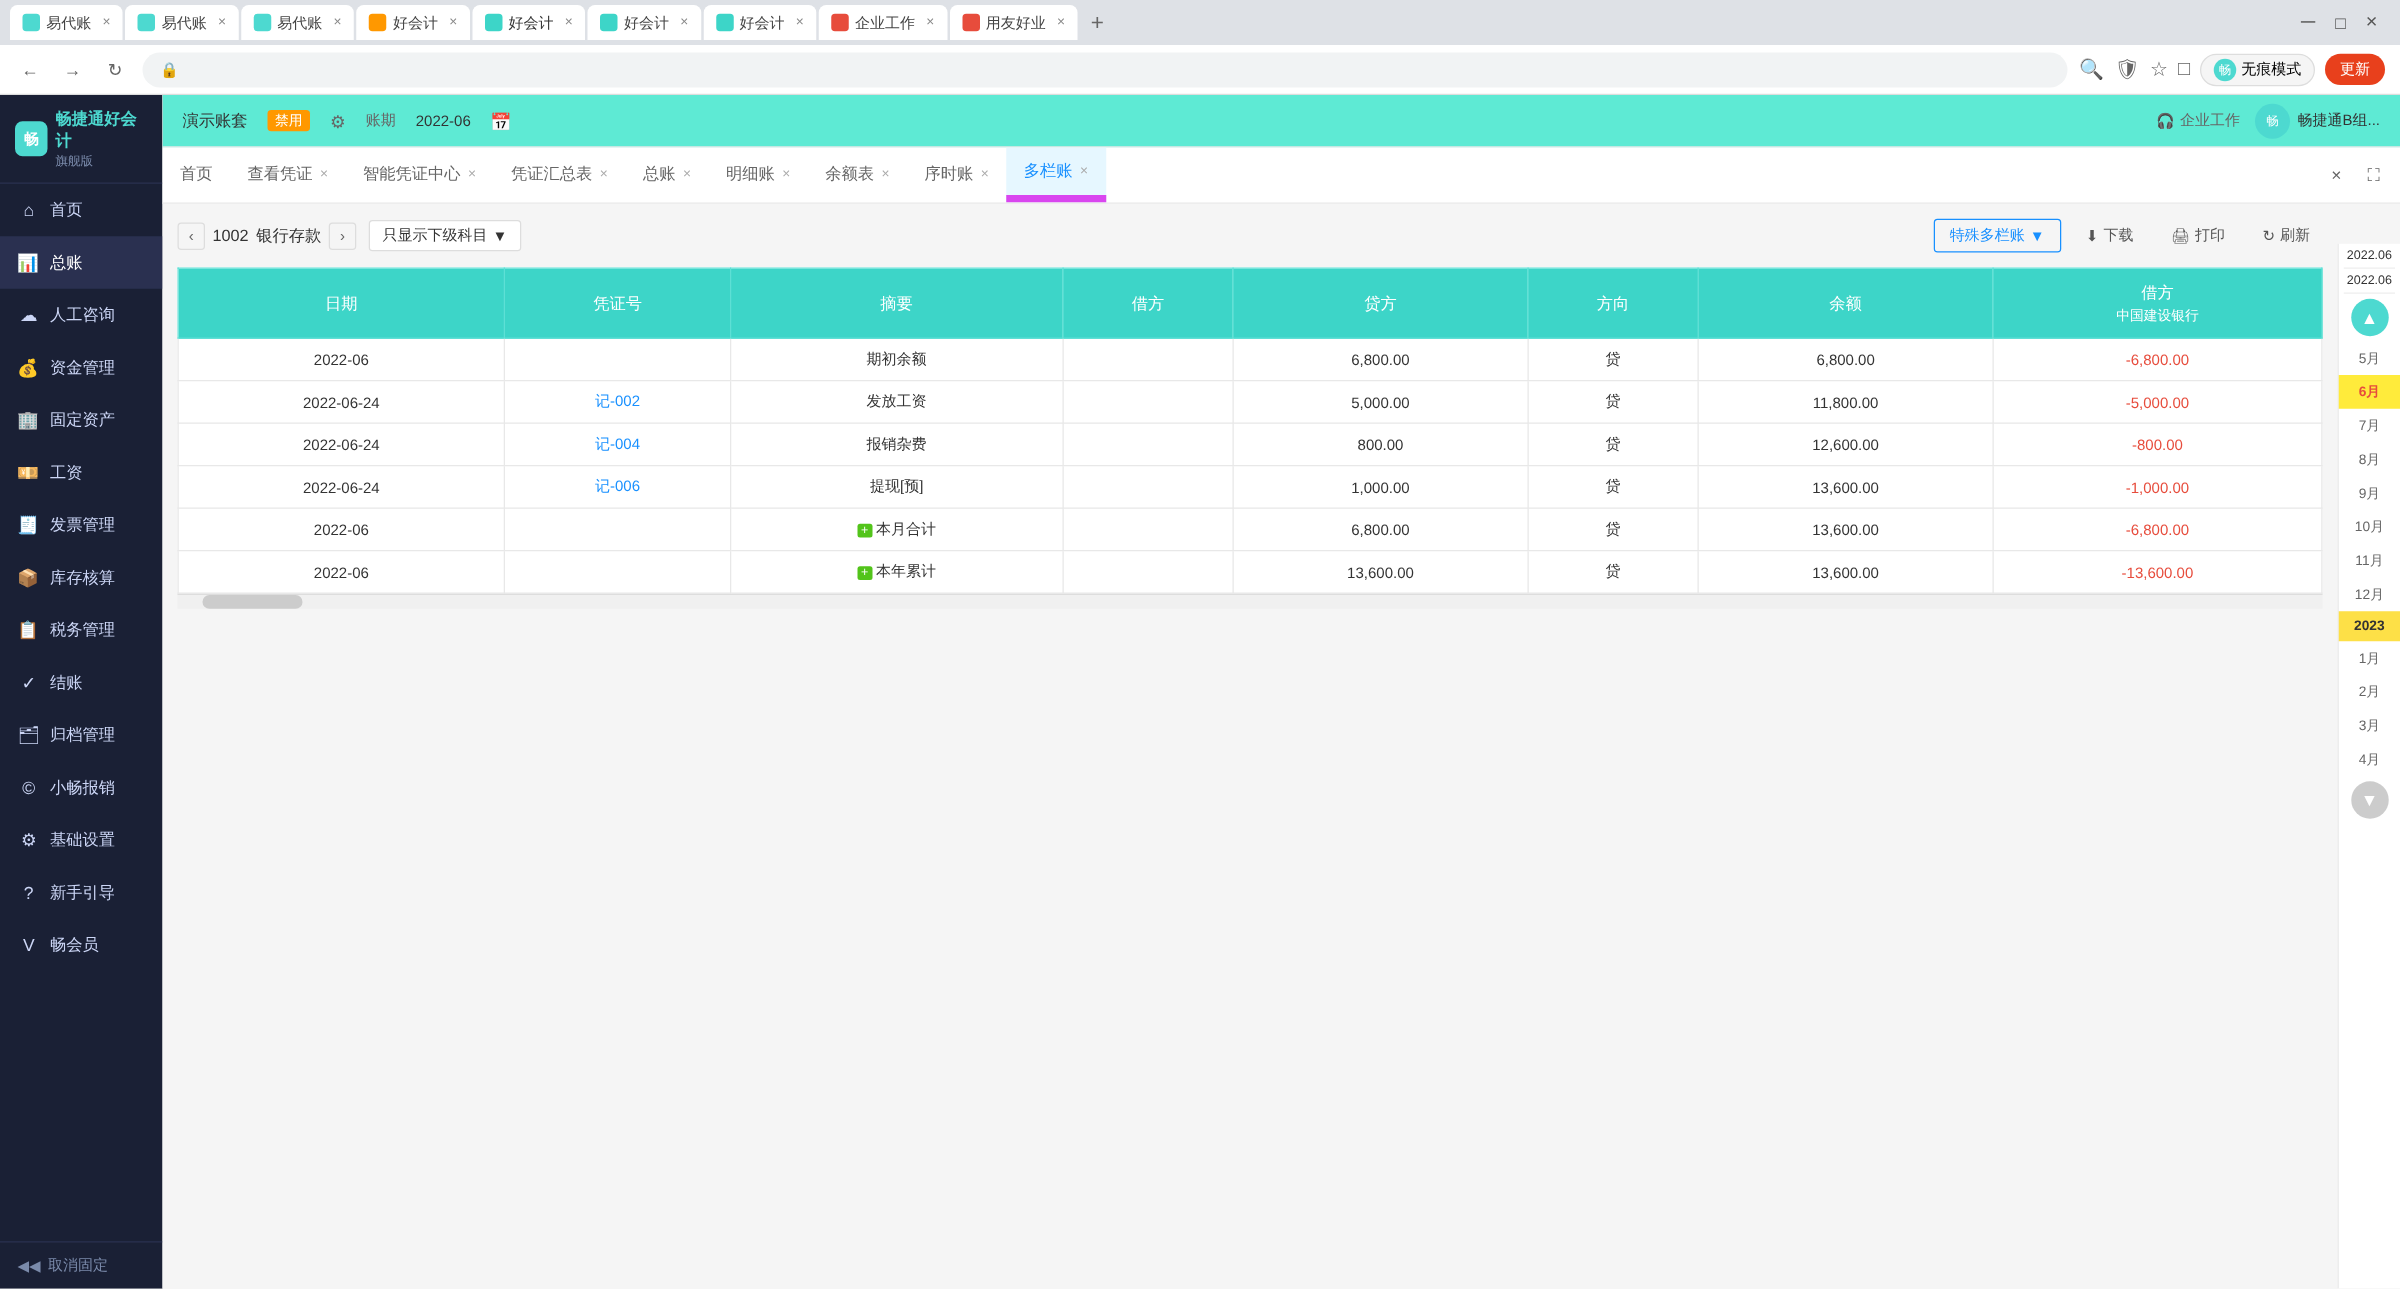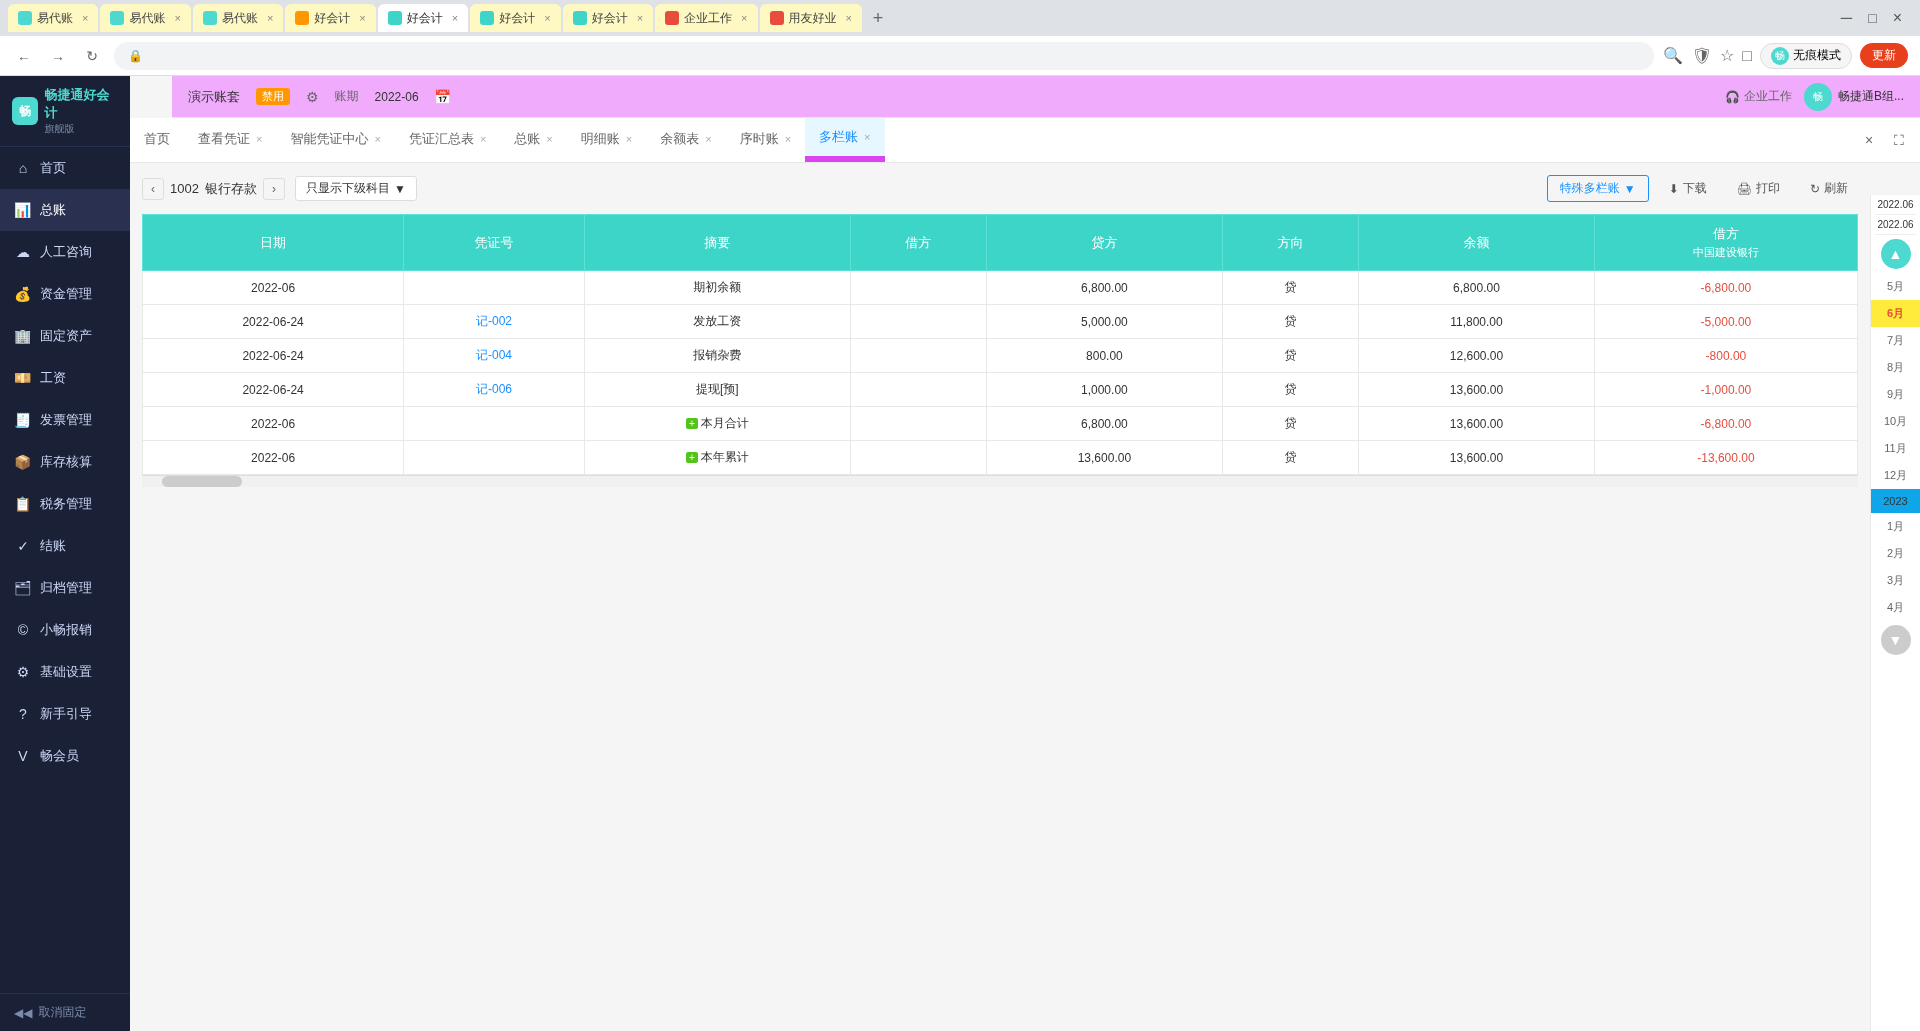--- a/index.html
+++ b/index.html
@@ -1,20 +1,20 @@
 <!DOCTYPE html>
 <html><head>
   <meta charset="utf-8">
   <style>
     * { box-sizing: border-box; margin: 0; padding: 0; }
     body { font-family: "Microsoft YaHei", "PingFang SC", sans-serif; font-size: 13px; background: #f5f5f5; overflow: hidden; height: 1031px; width: 1920px; }
 
     
     .browser-chrome { background: #dee1e6; height: 36px; display: flex; align-items: center; padding: 0 8px; gap: 2px; }
-    .tab { display: flex; align-items: center; height: 28px; padding: 0 10px; border-radius: 6px 6px 0 0; font-size: 12px; gap: 5px; cursor: pointer; background: #fef9c3; color: #444; white-space: nowrap; }
+    .tab { display: flex; align-items: center; height: 28px; padding: 0 10px; border-radius: 6px 6px 0 0; font-size: 12px; gap: 5px; cursor: pointer; background: #ffffff; color: #444; white-space: nowrap; }
     .tab.active { background: #fff; color: #333; }
     .tab .tab-close { font-size: 11px; color: #888; margin-left: 4px; cursor: pointer; }
     .tab-new { width: 28px; height: 28px; display: flex; align-items: center; justify-content: center; font-size: 18px; color: #666; cursor: pointer; }
 
     
     .address-bar { background: #fff; height: 40px; display: flex; align-items: center; padding: 0 12px; gap: 10px; border-bottom: 1px solid #ddd; }
     .nav-btn { width: 24px; height: 24px; display: flex; align-items: center; justify-content: center; color: #666; cursor: pointer; font-size: 14px; }
     .url-bar { flex: 1; height: 28px; background: #f1f3f4; border-radius: 14px; display: flex; align-items: center; padding: 0 14px; font-size: 12px; color: #333; overflow: hidden; text-overflow: ellipsis; white-space: nowrap; }
     .addr-actions { display: flex; align-items: center; gap: 8px; }
     .update-btn { background: #e8401c; color: #fff; border-radius: 14px; padding: 4px 12px; font-size: 12px; cursor: pointer; }
@@ -29,21 +29,21 @@
     .sidebar-logo-sub { font-size: 10px; color: #7a8aaa; }
     .sidebar-item { display: flex; align-items: center; gap: 8px; padding: 12px 14px; cursor: pointer; color: #ccd6f6; font-size: 13px; }
     .sidebar-item.active { background: #2a3050; color: #fff; }
     .sidebar-item .s-icon { width: 18px; height: 18px; display: flex; align-items: center; justify-content: center; flex-shrink: 0; font-size: 14px; }
     .sidebar-bottom { margin-top: auto; padding: 10px 14px; border-top: 1px solid #2a3050; font-size: 12px; color: #7a8aaa; cursor: pointer; display: flex; align-items: center; gap: 6px; }
 
     
     .main-content { flex: 1; display: flex; flex-direction: column; background: #f5f5f5; overflow: hidden; position: relative; }
 
     
-    .top-bar { background: #f0abfc; height: 42px; display: flex; align-items: center; padding: 0 16px; border-bottom: 1px solid #e8e8e8; gap: 16px; margin-left: 42px; }
+    .top-bar { background: #5eead4; height: 42px; display: flex; align-items: center; padding: 0 16px; border-bottom: 1px solid #e8e8e8; gap: 16px; }
     .demo-badge { background: #ff9800; color: #fff; border-radius: 3px; padding: 1px 6px; font-size: 11px; }
     .period-label { font-size: 12px; color: #666; }
     .period-value { font-size: 12px; color: #333; font-weight: 500; }
     .top-bar-right { margin-left: auto; display: flex; align-items: center; gap: 12px; }
     .consult-btn { display: flex; align-items: center; gap: 4px; font-size: 12px; color: #666; cursor: pointer; }
     .user-badge { display: flex; align-items: center; gap: 6px; font-size: 12px; color: #333; }
     .user-avatar { width: 28px; height: 28px; border-radius: 50%; background: #4dd9d0; display: flex; align-items: center; justify-content: center; font-size: 10px; color: #fff; }
 
     
     .tab-bar { background: #fff; display: flex; align-items: center; border-bottom: 1px solid #e8e8e8; overflow: hidden; }
@@ -445,21 +445,21 @@
         <div style="font-size:10px;color:#333;padding:4px 2px;text-align:center;border-bottom:1px solid #eee;">2022.06</div>
         <div class="scroll-arrow">▲</div>
         <div class="right-panel-item">5月</div>
         <div class="right-panel-item active" style="background:#ffeb3b;color:#e74c3c;font-weight:bold;">6月</div>
         <div class="right-panel-item">7月</div>
         <div class="right-panel-item">8月</div>
         <div class="right-panel-item">9月</div>
         <div class="right-panel-item">10月</div>
         <div class="right-panel-item">11月</div>
         <div class="right-panel-item">12月</div>
-        <div class="right-panel-item" style="background:#0ea5e9;color:#333;font-size:11px;font-weight:normal;">2023</div>
+        <div class="right-panel-item" style="background:#fde047;color:#333;font-size:11px;font-weight:bold;">2023</div>
         <div class="right-panel-item">1月</div>
         <div class="right-panel-item">2月</div>
         <div class="right-panel-item">3月</div>
         <div class="right-panel-item">4月</div>
         <div class="scroll-arrow down">▼</div>
       </div>
 
     </div>
   </div>
 </div>

